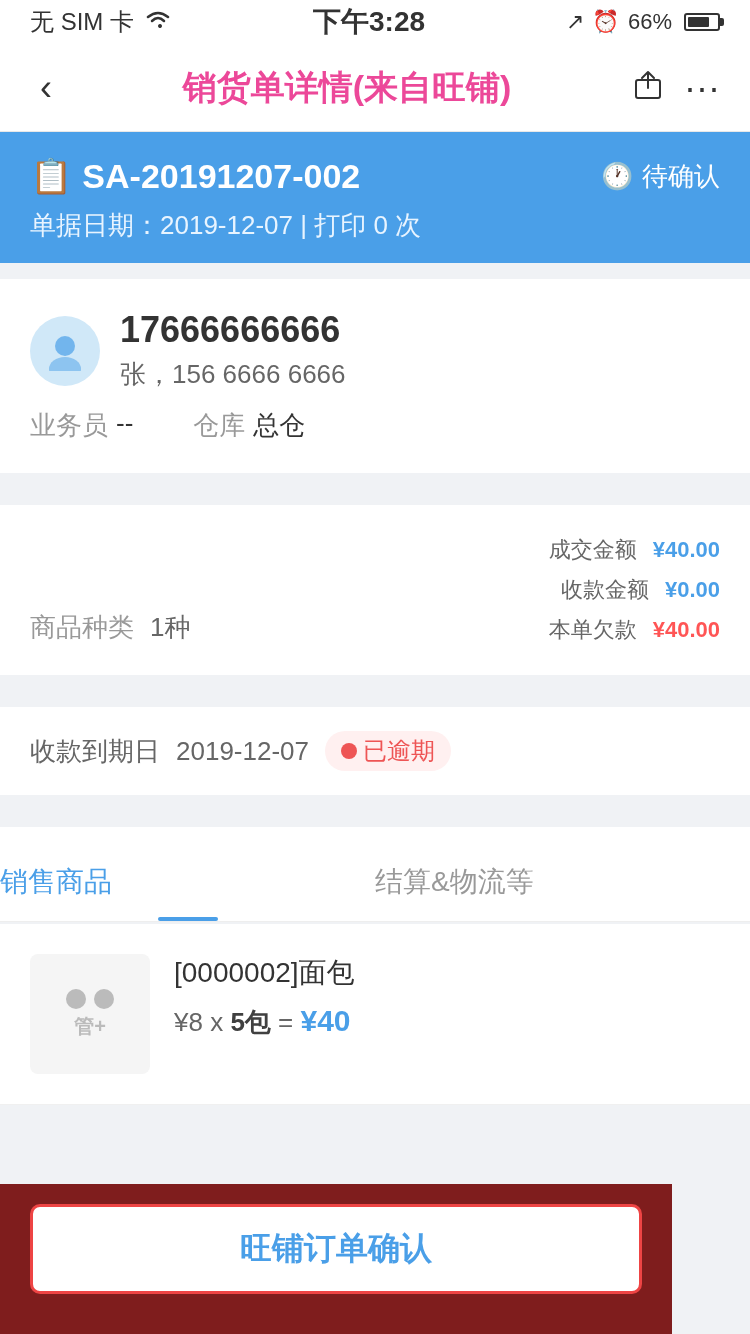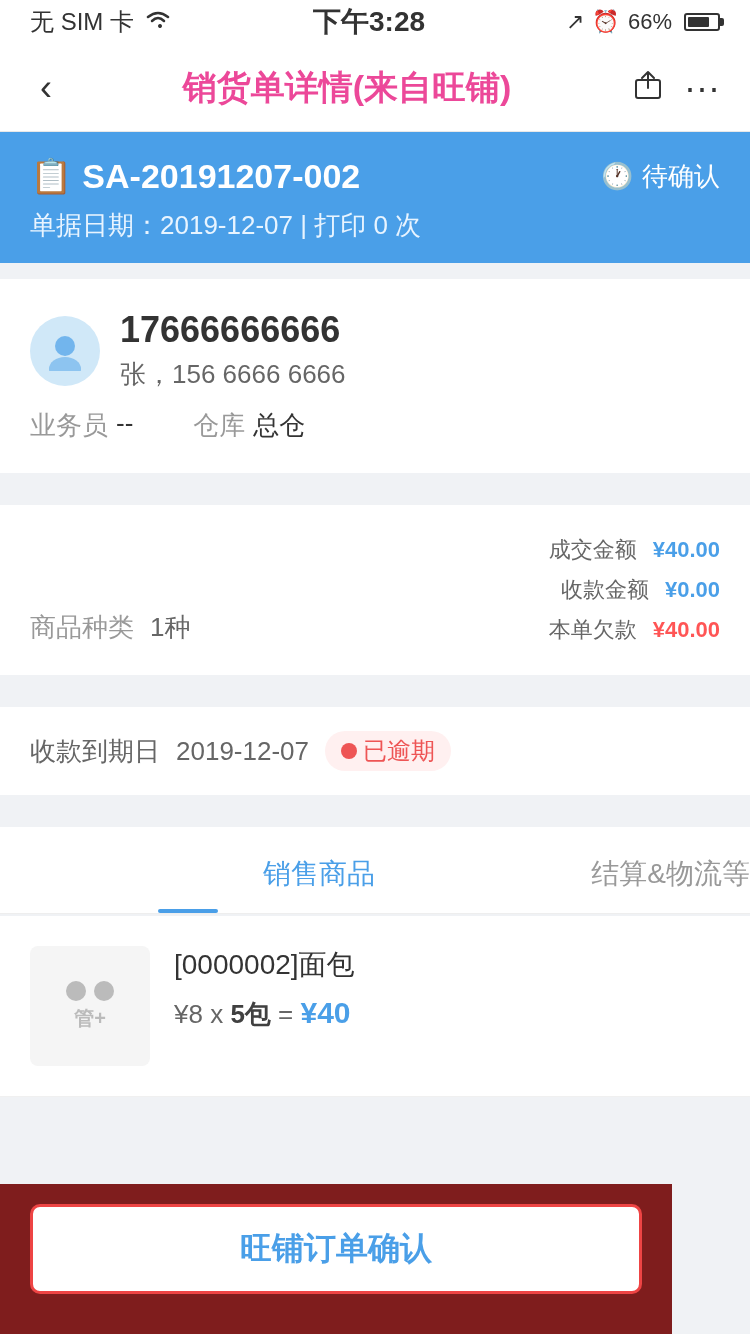--- a/index.html
+++ b/index.html
@@ -213,22 +213,22 @@
     }
 
     
     .tabs {
       background: #fff;
       display: flex;
       border-bottom: 1px solid #eee;
     }
     .tab {
       flex: 1;
-      text-align: right;
-      padding: 28px 0 20px;
+      text-align: left;
+      padding: 36px 0 20px;
       font-size: 28px;
       color: #999;
       position: relative;
       cursor: pointer;
     }
     .tab.active {
       color: #4a9fe8;
     }
     .tab.active::after {
       content: '';

